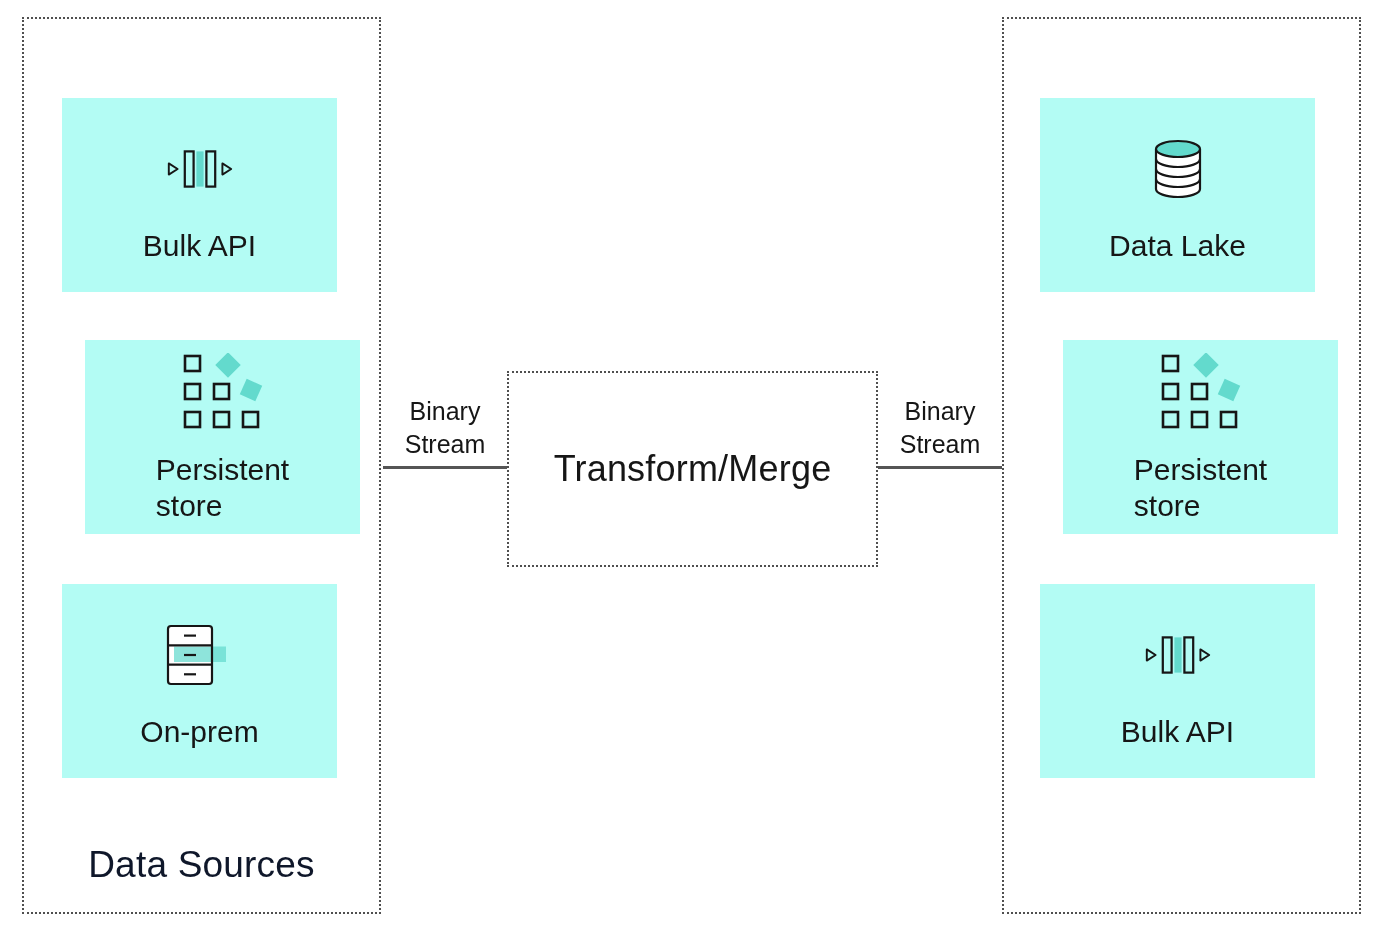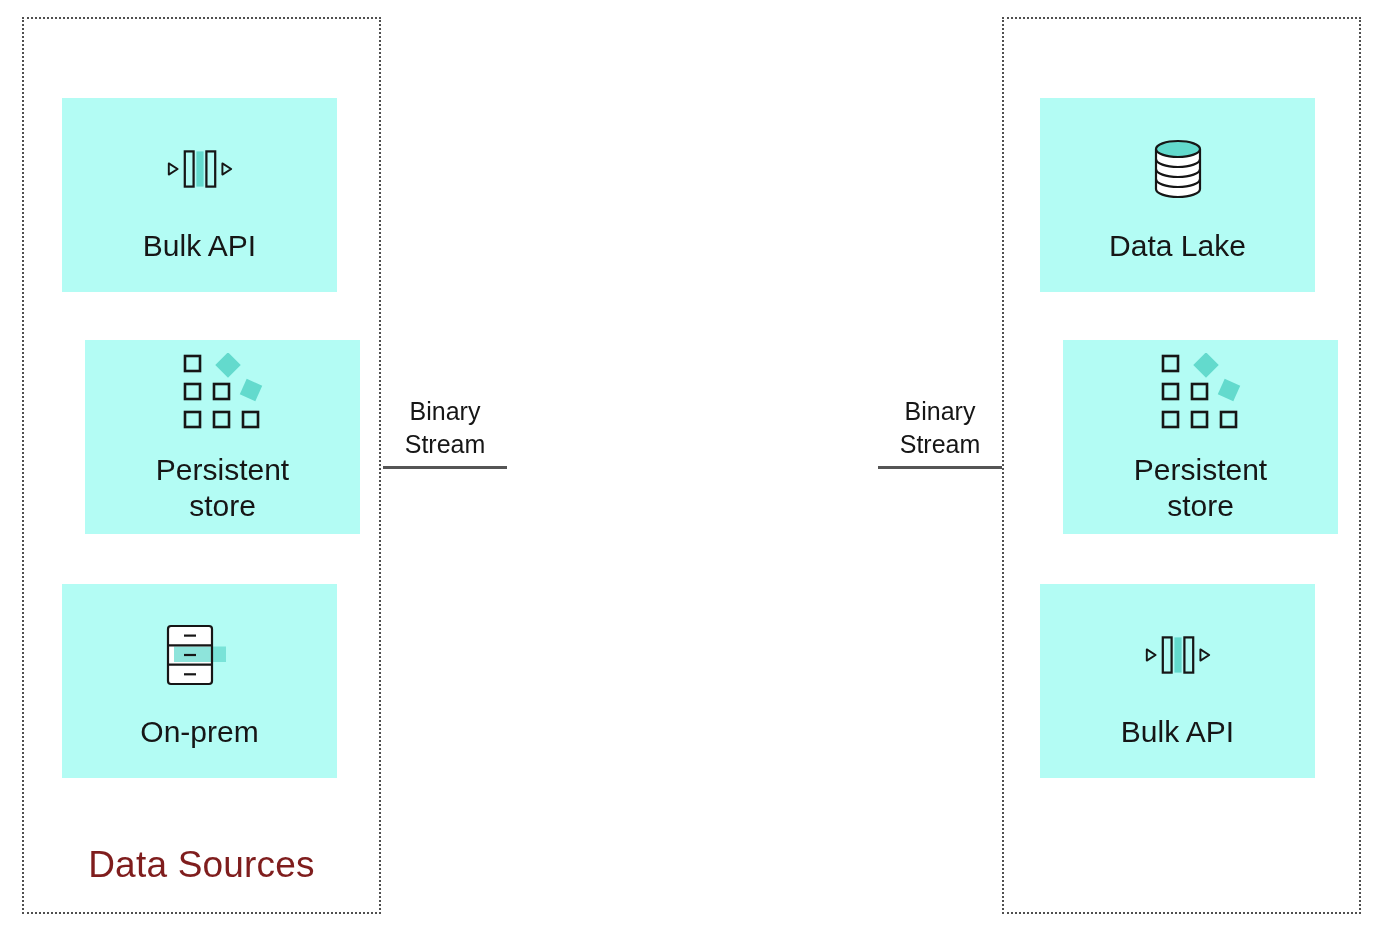--- a/index.html
+++ b/index.html
@@ -26,21 +26,21 @@
   .panel-right { left: 1002px; }
   .panel-title {
     position: absolute;
     bottom: 26px;
     left: 0;
     width: 100%;
     text-align: center;
     font-size: 37px;
     font-weight: 500;
     letter-spacing: 0.2px;
-    color: #7f1d1d;
+    color: #0f172a;
   }
   .card {
     position: absolute;
     width: 275px;
     height: 194px;
     background: #b3fcf4;
     display: flex;
     flex-direction: column;
     align-items: center;
     justify-content: center;
@@ -54,21 +54,21 @@
   .card-icon {
     height: 86px;
     display: flex;
     align-items: center;
     justify-content: center;
   }
   .card-label {
     font-size: 30px;
     font-weight: 500;
     line-height: 1.2;
-    text-align: center;
+    text-align: left;
     white-space: pre-line;
     color: #161616;
   }
   .transform-box {
     position: absolute;
     left: 507px;
     top: 371px;
     width: 371px;
     height: 196px;
     border: 2px dotted #4f4f4f;
@@ -159,20 +159,23 @@
       <div class="card-label">On-prem</div>
     </div>
 
     <div class="panel-title">Data Sources</div>
   </div>
 
   <div class="connector connector-left"></div>
   <div class="stream-label stream-label-left">Binary
 Stream</div>
 
+  <div class="transform-box">
+    <div class="transform-label">Transform/Merge</div>
+  </div>
 
   <div class="connector connector-right"></div>
   <div class="stream-label stream-label-right">Binary
 Stream</div>
 
   <div class="panel panel-right">
 
     <div class="card card-1">
       <div class="card-icon">
         <svg width="50" height="60" viewBox="0 0 50 60">

